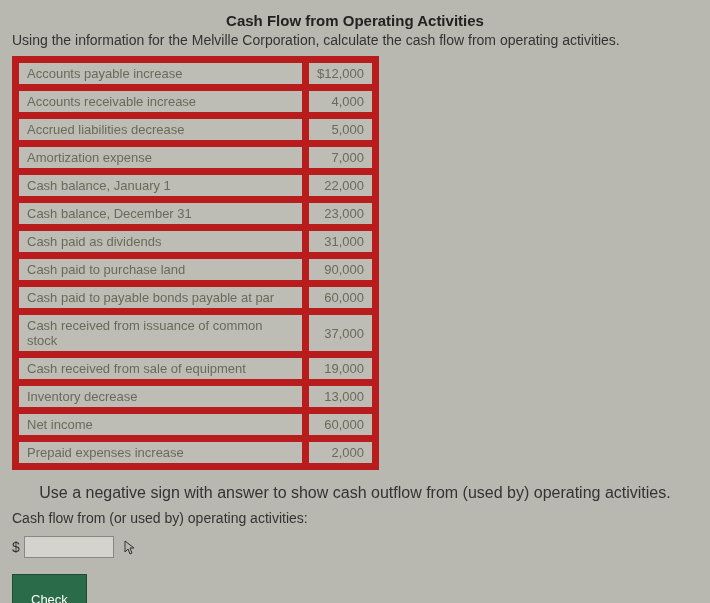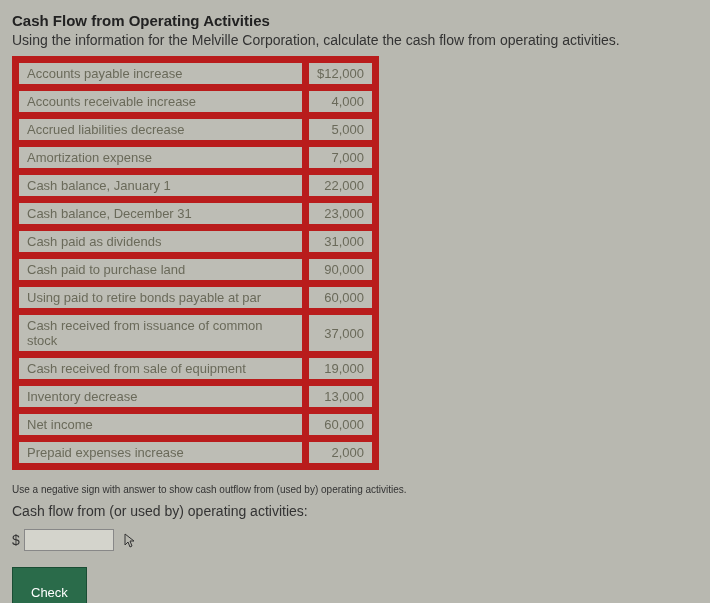--- a/index.html
+++ b/index.html
@@ -8,20 +8,21 @@
       background: #b8b8b0;
       padding: 12px;
       width: 710px;
       color: #333;
     }
     .title {
       font-weight: bold;
       font-size: 15px;
       color: #222;
       margin-bottom: 3px;
+      text-align: center;
     }
     .subtitle {
       font-size: 14px;
       color: #333;
       margin-bottom: 8px;
     }
     table {
       border-collapse: collapse;
       margin-bottom: 14px;
     }
@@ -34,23 +35,24 @@
     }
     td.label-cell {
       width: 290px;
       text-align: left;
     }
     td.value-cell {
       width: 64px;
       text-align: right;
     }
     .note {
-      font-size: 10px;
+      font-size: 16px;
       color: #333;
       margin-bottom: 8px;
+      text-align: center;
     }
     .prompt {
       font-size: 14px;
       color: #333;
       margin-bottom: 10px;
     }
     .input-row {
       display: flex;
       align-items: center;
       gap: 4px;
@@ -119,21 +121,21 @@
       </tr>
       <tr>
         <td class="label-cell">Cash paid as dividends</td>
         <td class="value-cell">31,000</td>
       </tr>
       <tr>
         <td class="label-cell">Cash paid to purchase land</td>
         <td class="value-cell">90,000</td>
       </tr>
       <tr>
-        <td class="label-cell">Using paid to retire bonds payable at par</td>
+        <td class="label-cell">Cash paid to payable bonds payable at par</td>
         <td class="value-cell">60,000</td>
       </tr>
       <tr>
         <td class="label-cell">Cash received from issuance of common stock</td>
         <td class="value-cell">37,000</td>
       </tr>
       <tr>
         <td class="label-cell">Cash received from sale of equipment</td>
         <td class="value-cell">19,000</td>
       </tr>

